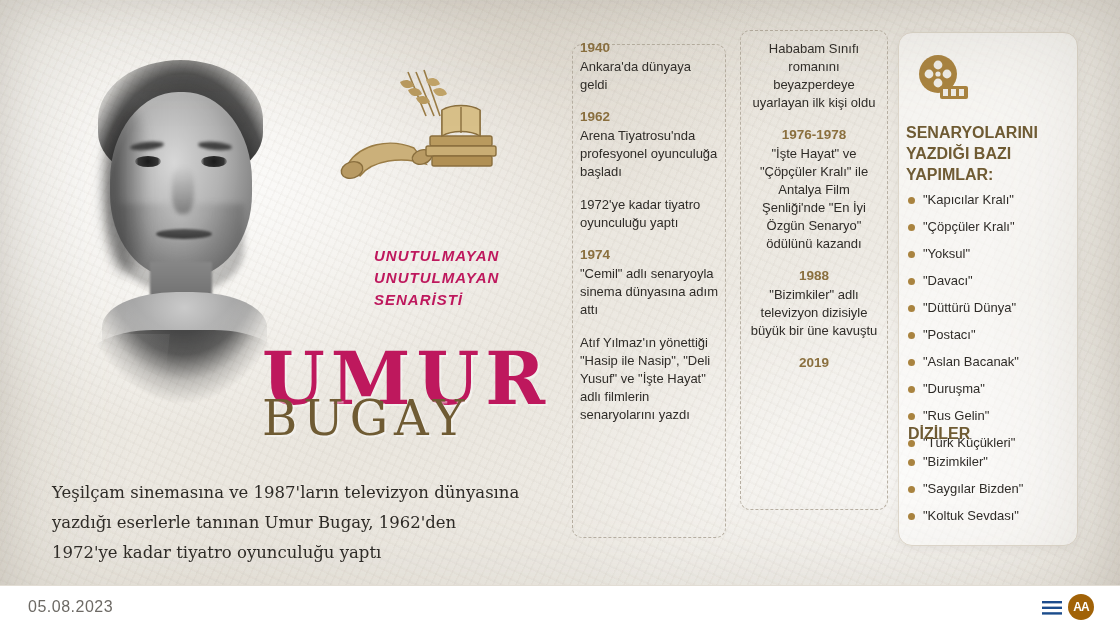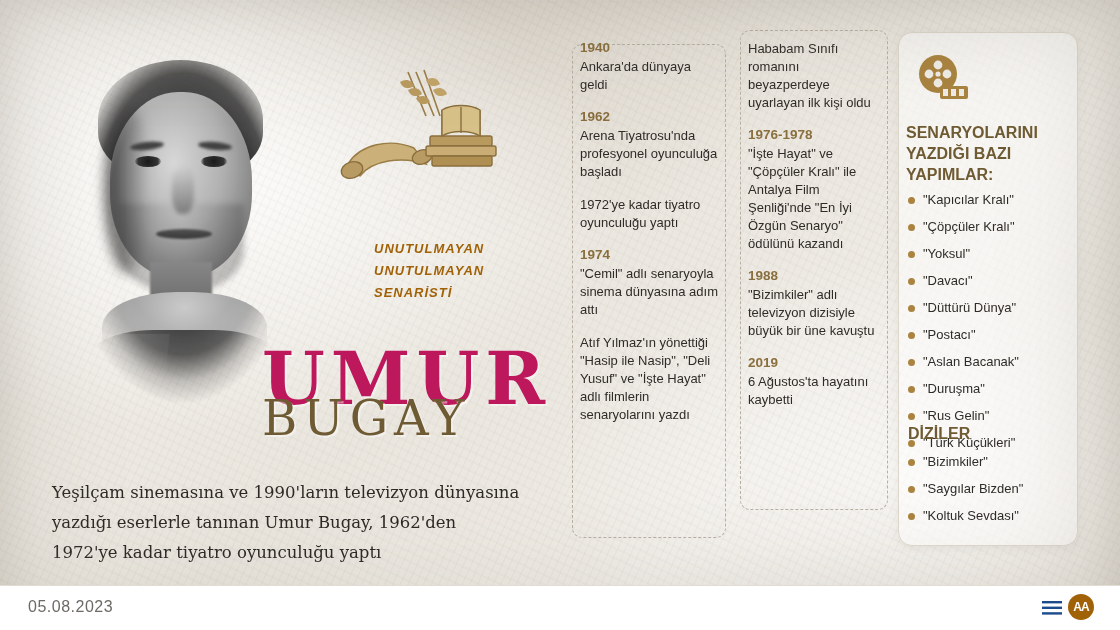--- a/index.html
+++ b/index.html
@@ -101,23 +101,23 @@
   .ph-coat-l{
     position:absolute;left:26px;top:300px;width:80px;height:110px;
     background:linear-gradient(160deg, rgba(255,255,255,0.10), rgba(0,0,0,0.25));
     transform:skewX(-6deg);
   }
 
   
   .illus{position:absolute;left:330px;top:60px;width:200px;height:150px;}
 
   .subtitle{
-    position:absolute;left:374px;top:238px;width:180px;
-    font-style:italic;font-weight:bold;font-size:13px;line-height:22px;
-    letter-spacing:1px;color:#a16207;
+    position:absolute;left:374px;top:245px;width:180px;
+    font-style:italic;font-weight:bold;font-size:15px;line-height:22px;
+    letter-spacing:1px;color:#be185d;
   }
 
   .name1{
     position:absolute;left:262px;top:336px;
     font-family:"DejaVu Serif", serif;
     font-weight:bold;font-size:72px;letter-spacing:6px;
     color:#be185d;
     text-shadow:2px 2px 0 rgba(255,255,255,0.45);
   }
   .name2{
@@ -130,21 +130,21 @@
 
   .lead{
     position:absolute;left:52px;top:478px;width:470px;
     font-family:"DejaVu Serif", serif;
     font-size:16.5px;line-height:30px;color:#2d2a26;
   }
 
   
   .col{position:absolute;top:40px;}
   .col-a{left:580px;width:140px;}
-  .col-b{left:748px;width:132px;}
+  .col-b{left:748px;width:132px;text-align:center;}
   .dashbox{
     position:absolute;border:1px dashed #b8b0a3;border-radius:10px;
   }
   .box-a{left:572px;top:44px;width:152px;height:492px;}
   .box-b{left:740px;top:30px;width:146px;height:478px;}
 
   .year{
     font-weight:bold;font-size:13.5px;color:#8a6f3e;margin:0 0 3px 0;
   }
   .ev{
@@ -253,21 +253,21 @@
 </div>
 
 <div class="subtitle">
   <div>UNUTULMAYAN</div>
   <div>UNUTULMAYAN</div>
   <div>SENARİSTİ</div>
 </div>
 
 <div class="name1">UMUR</div>
 <div class="name2">BUGAY</div>
-<div class="lead">Yeşilçam sinemasına ve 1990'ların televizyon dünyasına yazdığı eserlerle tanınan Umur Bugay, 1962'den 1972'ye kadar tiyatro oyunculuğu yaptı</div>
+<div class="lead">Yeşilçam sinemasına ve 1987'ların televizyon dünyasına yazdığı eserlerle tanınan Umur Bugay, 1962'den 1972'ye kadar tiyatro oyunculuğu yaptı</div>
 
 <div class="dashbox box-a"></div>
 <div class="dashbox box-b"></div>
 
 <div class="col col-a">
   <div>
     <div class="year">1940</div>
     <div class="ev">Ankara'da dünyaya geldi</div>
   </div>
   <div>
@@ -293,21 +293,20 @@
   <div>
     <div class="year">1976-1978</div>
     <div class="ev">"İşte Hayat" ve "Çöpçüler Kralı" ile Antalya Film Şenliği'nde "En İyi Özgün Senaryo" ödülünü kazandı</div>
   </div>
   <div>
     <div class="year">1988</div>
     <div class="ev">"Bizimkiler" adlı televizyon dizisiyle büyük bir üne kavuştu</div>
   </div>
   <div>
     <div class="year">2019</div>
-    <div class="ev last">6 Ağustos'ta hayatını kaybetti</div>
   </div>
 </div>
 
 <div class="card"></div>
 
 <div class="reel">
   <svg width="56" height="52" viewBox="0 0 56 52" xmlns="http://www.w3.org/2000/svg">
     <circle cx="22" cy="22" r="19" fill="#a9833f"></circle>
     <circle cx="22" cy="13" r="4.4" fill="#efece6"></circle>
     <circle cx="31" cy="22" r="4.4" fill="#efece6"></circle>

